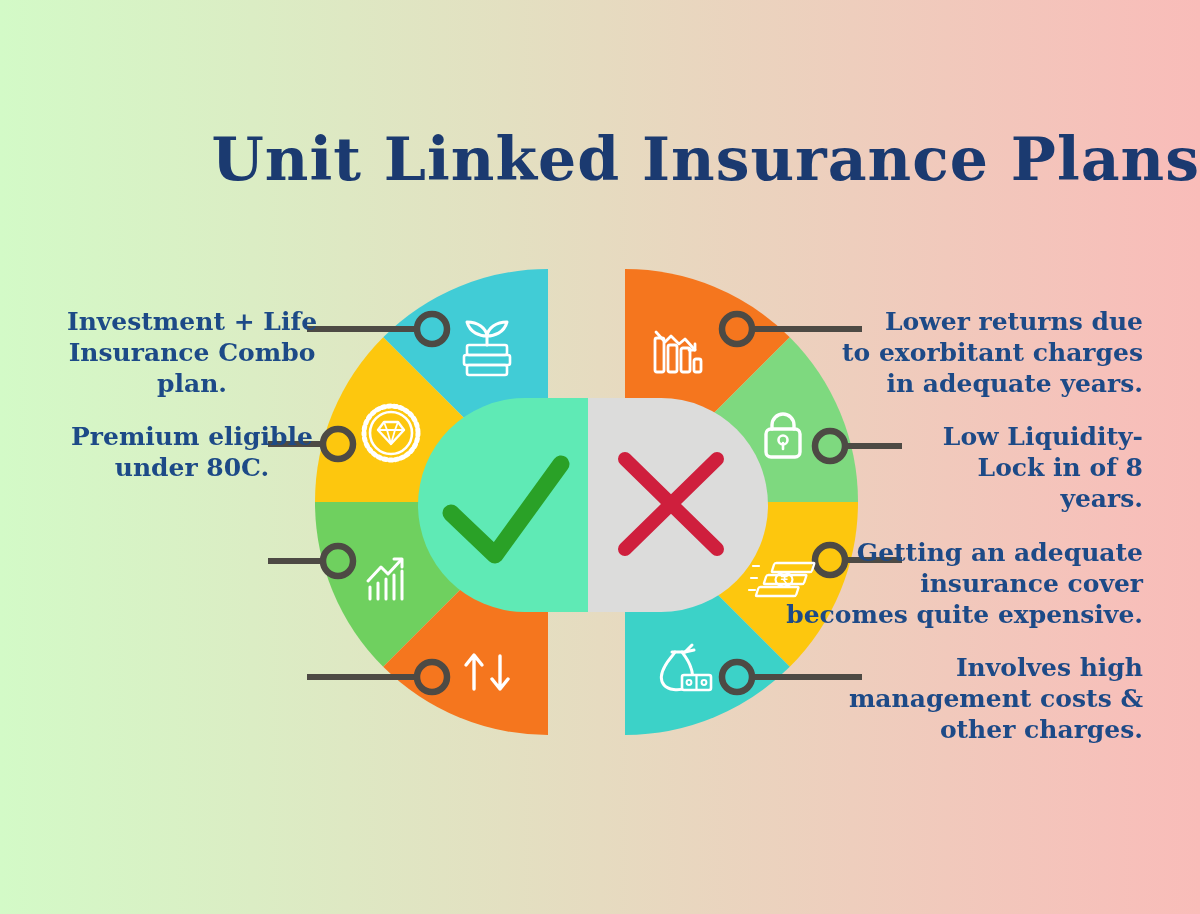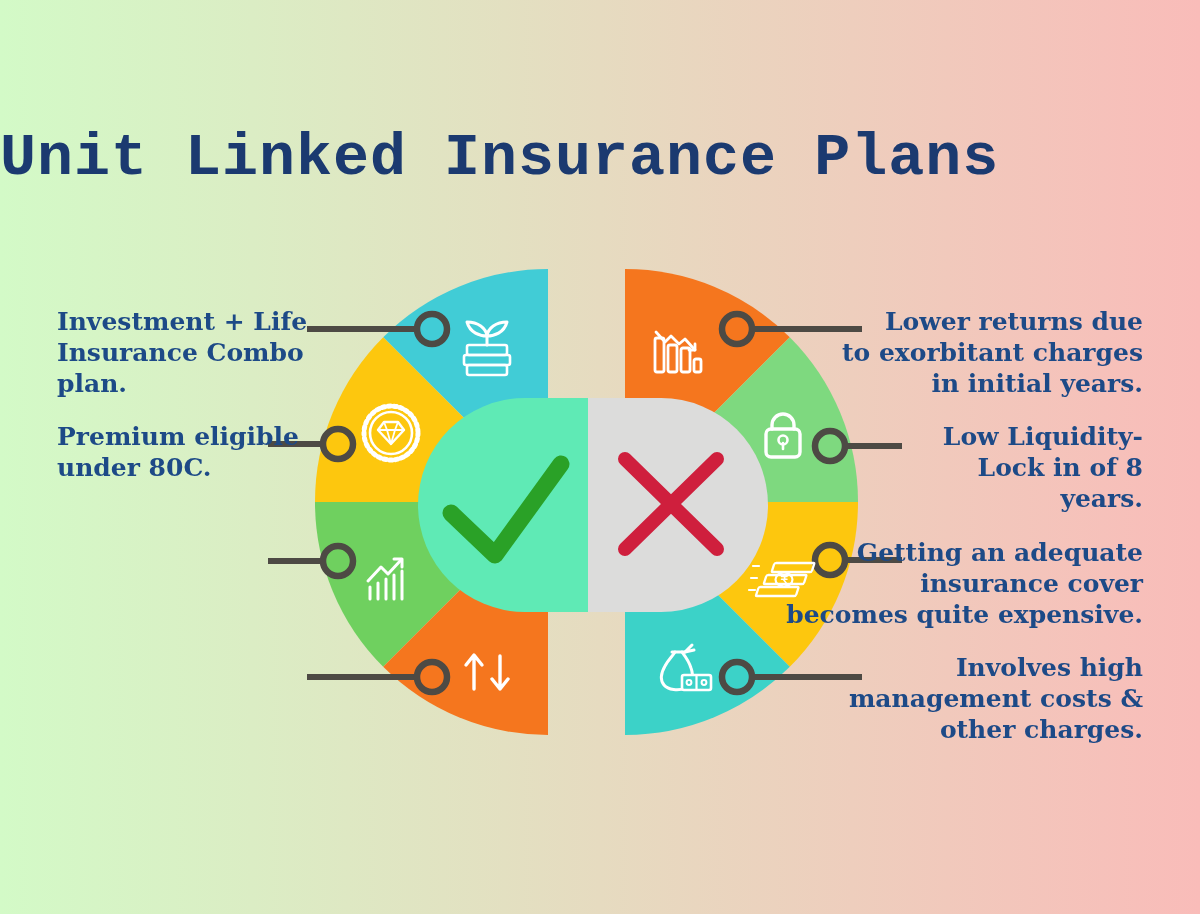--- a/index.html
+++ b/index.html
@@ -2,29 +2,29 @@
 <html style="--bg_left: #d3fac7; --bg_right: #f9bcb9; --title: #1b3a70; --text: #1d4a87; --connector: #4d4a44; --left_cyan: #41ccd6; --left_yellow: #fdc70e; --left_green: #6fd05f; --left_orange: #f5761e; --right_orange: #f5761e; --right_green: #7ed97f; --right_yellow: #fdc70e; --right_cyan: #3cd2c8; --mint: #5feab5; --gray: #dcdcdb; --check: #2aa127; --cross: #cf1f3d; --icon: #ffffff;"><head>
 <meta charset="utf-8">
 <style>
   html,body{margin:0;padding:0;background:#888;}
   .canvas{
     position:relative;width:1200px;height:914px;overflow:hidden;
     background:linear-gradient(90deg,var(--bg_left),var(--bg_right));
     font-family:"DejaVu Serif","Liberation Serif",serif;
   }
   .title{
-    position:absolute;top:84px;left:0;width:100%;text-align:left;
-    font-size:60px;font-weight:bold;color:var(--title);letter-spacing:1px;font-family:Liberation Mono, monospace;
+    position:absolute;top:84px;left:0;width:100%;text-align:right;
+    font-size:60px;font-weight:bold;color:var(--title);letter-spacing:1px;
   }
   .diagram-svg{position:absolute;left:0;top:0;}
   .label{
     position:absolute;font-weight:bold;color:var(--text);
     font-size:25px;line-height:31px;white-space:pre-line;
   }
-  .label.left{left:57px;width:270px;text-align:left;}
+  .label.left{left:57px;width:270px;text-align:center;}
   .label.right{right:57px;width:370px;text-align:right;}
   .row1{top:306px}.row2{top:421px}.row3{top:537px}.row4{top:652px}
   .icon-g{stroke:var(--icon);fill:none;stroke-linecap:round;stroke-linejoin:round;}
   .conn{stroke:var(--connector);fill:none;}
 </style>
 </head>
 <body>
 
 <div class="canvas">
 
@@ -145,21 +145,21 @@
   </svg>
 
   <div class="label left row1">Investment + Life
 Insurance Combo
 plan.</div>
   <div class="label left row2">Premium eligible
 under 80C.</div>
 
   <div class="label right row1">Lower returns due
 to exorbitant charges
-in initial years.</div>
+in adequate years.</div>
   <div class="label right row2">Low Liquidity-
 Lock in of 8
 years.</div>
   <div class="label right row3">Getting an adequate
 insurance cover
 becomes quite expensive.</div>
   <div class="label right row4">Involves high
 management costs &amp;
 other charges.</div>
 

